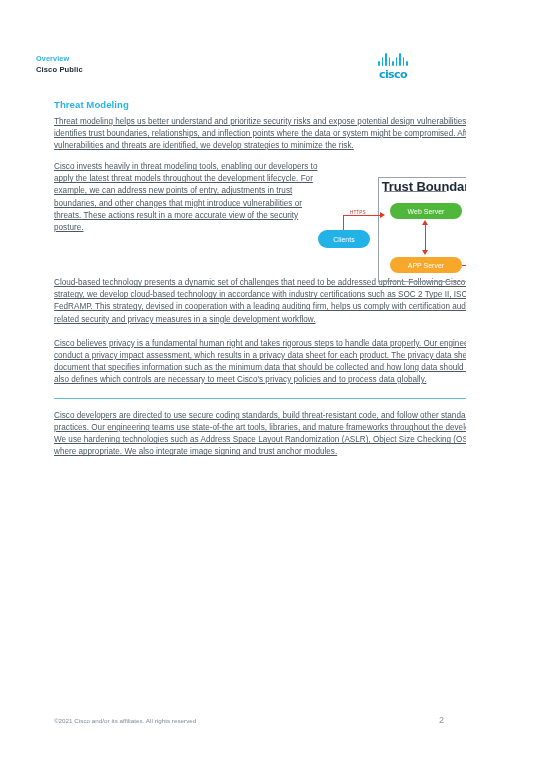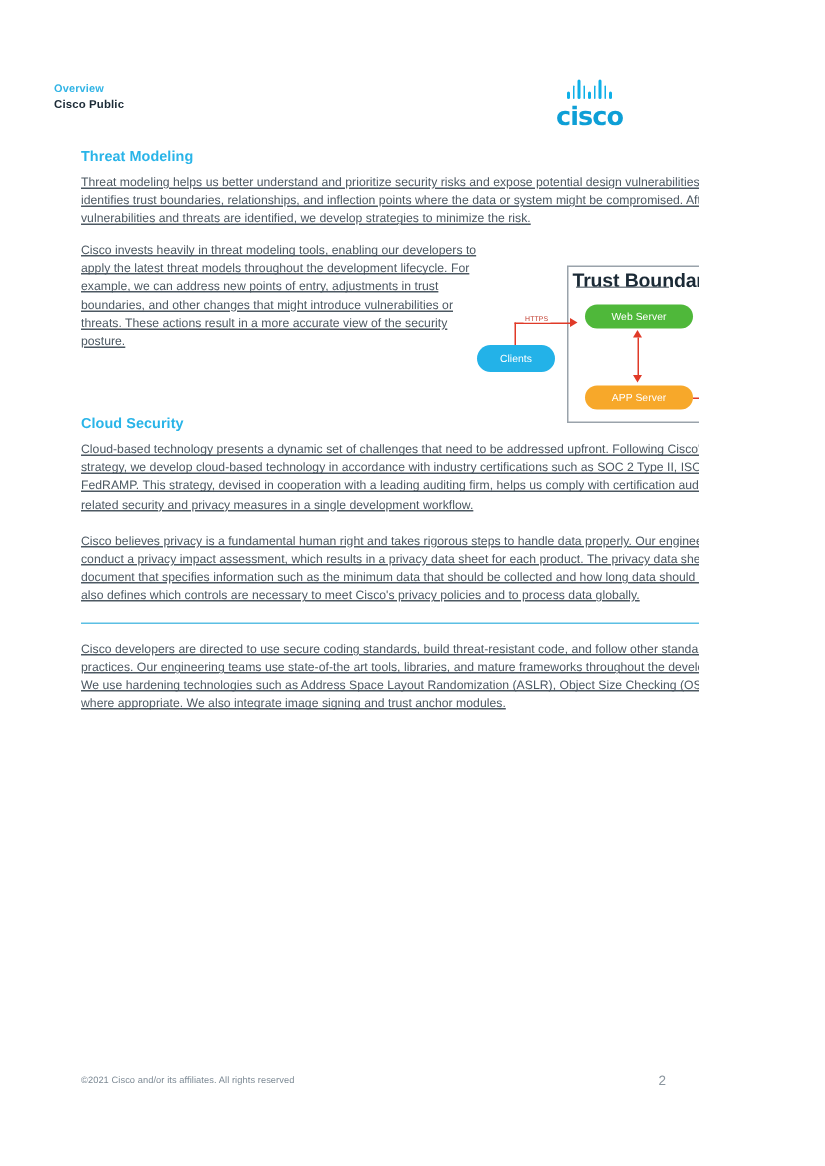--- a/index.html
+++ b/index.html
@@ -60,21 +60,21 @@
     gap: 1.6px;
   }
   .logo-bars i {
     display: block;
     width: 1.9px;
     background: #0fb0e8;
     border-radius: 1px;
   }
   .logo-word {
     margin-top: 2px;
-    font-size: 17px;
+    font-size: 11px;
     font-weight: bold;
     color: #0e9fd6;
     letter-spacing: -0.6px;
     font-family: "DejaVu Sans", sans-serif;
   }
 
   
   .content {
     position: absolute;
     left: 54px;
@@ -320,21 +320,20 @@
     <div class="block">
       <h2 class="section-blue">Threat Modeling</h2>
       <p class="body">Threat modeling helps us better understand and prioritize security risks and expose potential design vulnerabilities. The model identifies trust boundaries, relationships, and inflection points where the data or system might be compromised. After potential vulnerabilities and threats are identified, we develop strategies to minimize the risk.</p>
       <div class="wrap-row">
         <p class="body wrap-text">Cisco invests heavily in threat modeling tools, enabling our developers to apply the latest threat models throughout the development lifecycle. For example, we can address new points of entry, adjustments in trust boundaries, and other changes that might introduce vulnerabilities or threats. These actions result in a more accurate view of the security posture.</p>
         <div style="clear:both"></div>
       </div>
     </div>
 
     <div class="block">
-      <h2 class="section-blue">Cloud Security</h2>
       <p class="body">Cloud-based technology presents a dynamic set of challenges that need to be addressed upfront. Following Cisco's cloud security strategy, we develop cloud-based technology in accordance with industry certifications such as SOC 2 Type II, ISO 27001, or FedRAMP. This strategy, devised in cooperation with a leading auditing firm, helps us comply with certification audits and address related security and privacy measures in a single development workflow.</p>
     </div>
 
     <div class="block">
       <p class="body">Cisco believes privacy is a fundamental human right and takes rigorous steps to handle data properly. Our engineering teams conduct a privacy impact assessment, which results in a privacy data sheet for each product. The privacy data sheet is a living document that specifies information such as the minimum data that should be collected and how long data should be retained. It also defines which controls are necessary to meet Cisco's privacy policies and to process data globally.</p>
     </div>
 
     <div class="divider"></div>
 
     <div class="block">

